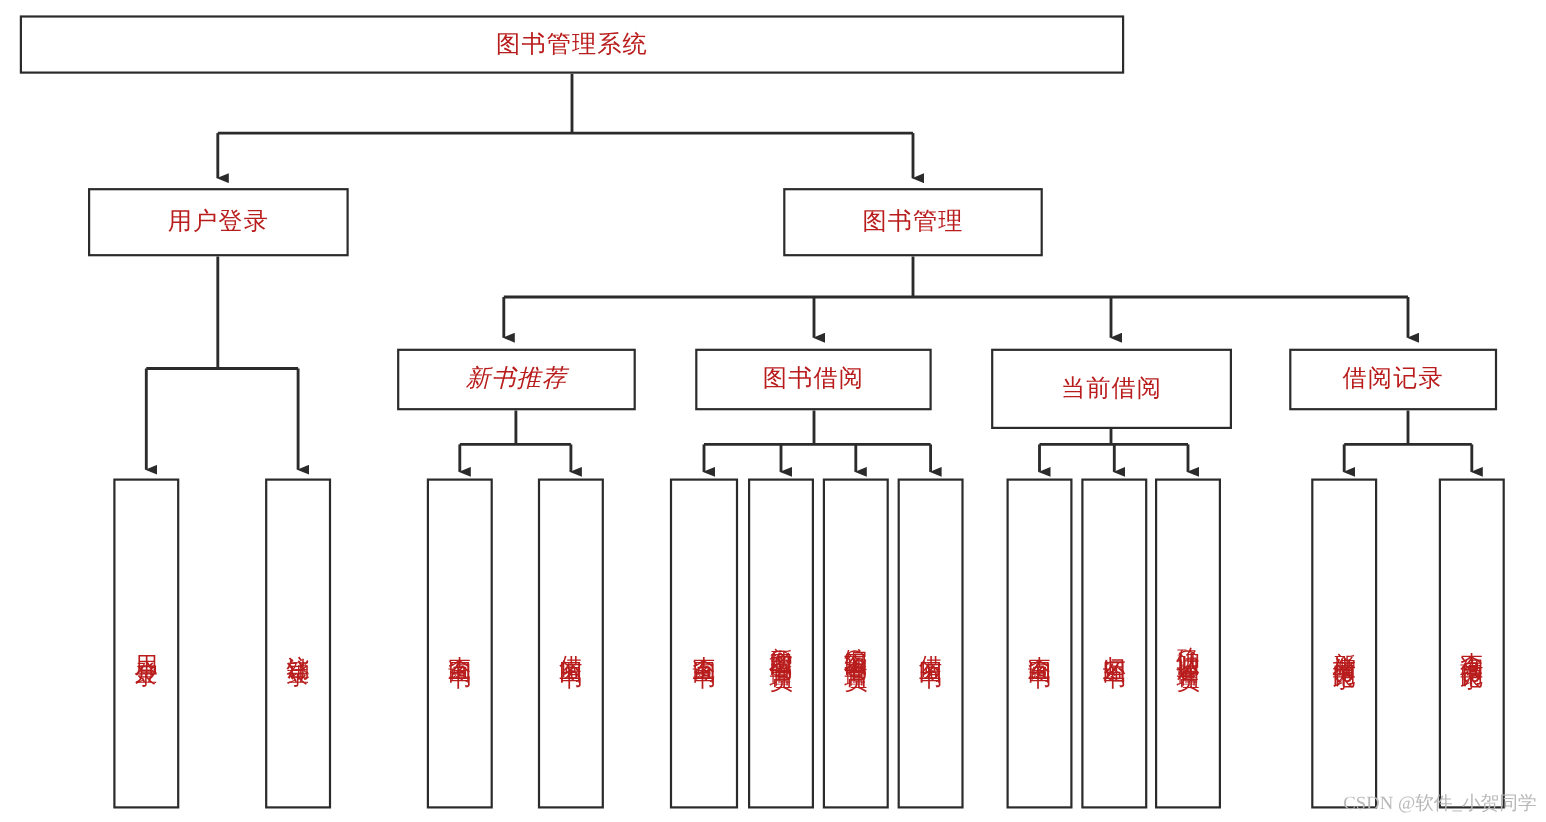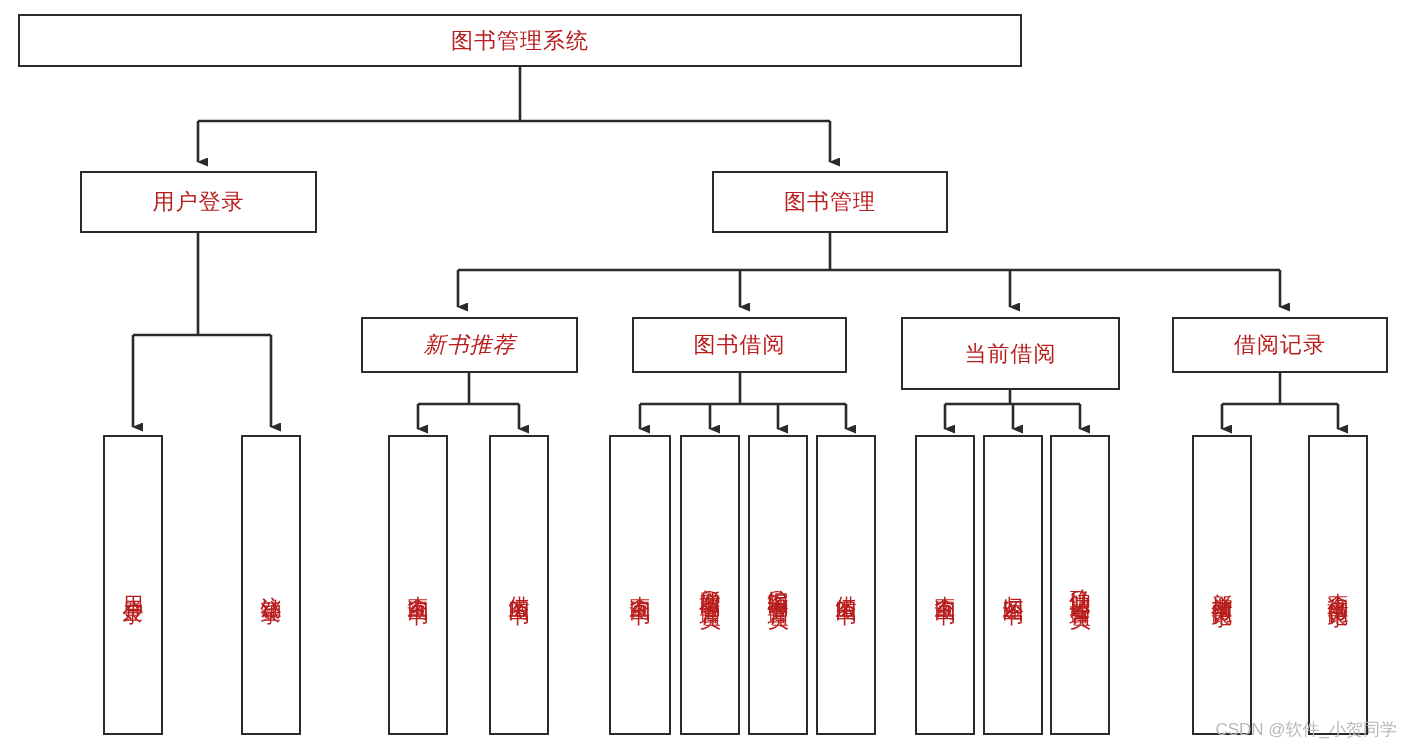--- a/index.html
+++ b/index.html
@@ -57,21 +57,21 @@
     text-align: start;
   }
   #watermark {
     position: absolute;
     right: 8px;
     bottom: 6px;
     font-size: 17px;
     color: #b8b8b8;
     white-space: nowrap;
     z-index: 5;
-    font-family: Liberation Sans, sans-serif;
+    font-family: Liberation Serif, serif;
   }
 </style>
 </head>
 <body>
 
 <div id="diagram-root">
 
   <svg id="edges-layer" viewBox="0 0 1405 747" xmlns="http://www.w3.org/2000/svg">
     <defs>
       <marker id="arrowhead" markerWidth="9" markerHeight="11" refX="4.5" refY="10" orient="auto" markerUnits="userSpaceOnUse">
@@ -135,21 +135,21 @@
 
   <div class="node horizontal" style="left:361px; top:317px; width:217px; height:56px;font-style:italic;">
     <span class="node-label">新书推荐</span>
   </div>
   <div class="node horizontal" style="left:632px; top:317px; width:215px; height:56px;">
     <span class="node-label">图书借阅</span>
   </div>
   <div class="node horizontal" style="left:901px; top:317px; width:219px; height:73px;">
     <span class="node-label">当前借阅</span>
   </div>
-  <div class="node horizontal" style="left:1172px; top:317px; width:216px; height:56px;">
+  <div class="node horizontal" style="left:1172px; top:317px; width:189px; height:56px;">
     <span class="node-label">借阅记录</span>
   </div>
 
   <div class="node vertical" style="left:103px; top:435px; width:60px; height:300px;">
     <span class="node-label">用户登录</span>
   </div>
   <div class="node vertical" style="left:241px; top:435px; width:60px; height:300px;">
     <span class="node-label">注销登录</span>
   </div>
 

